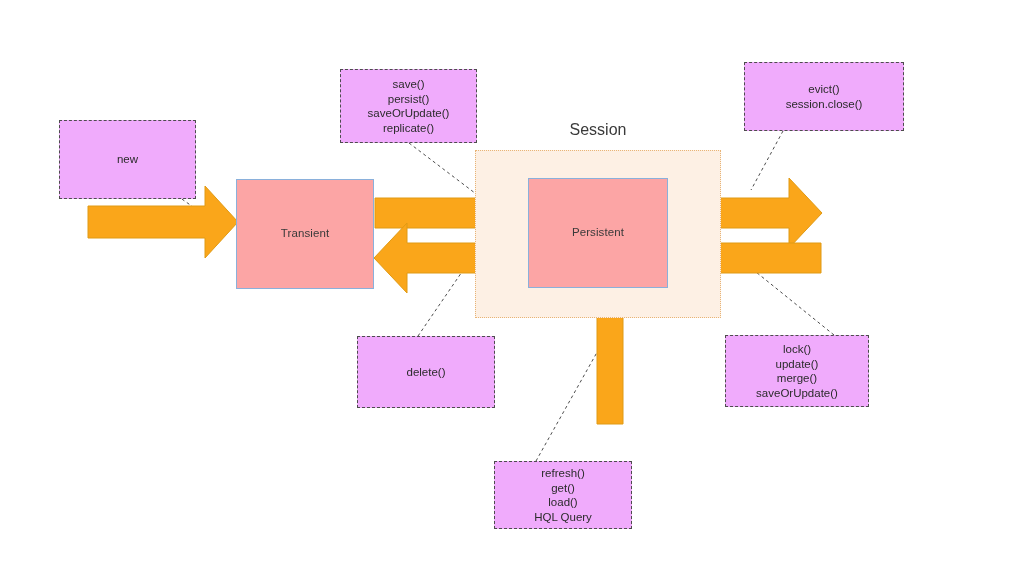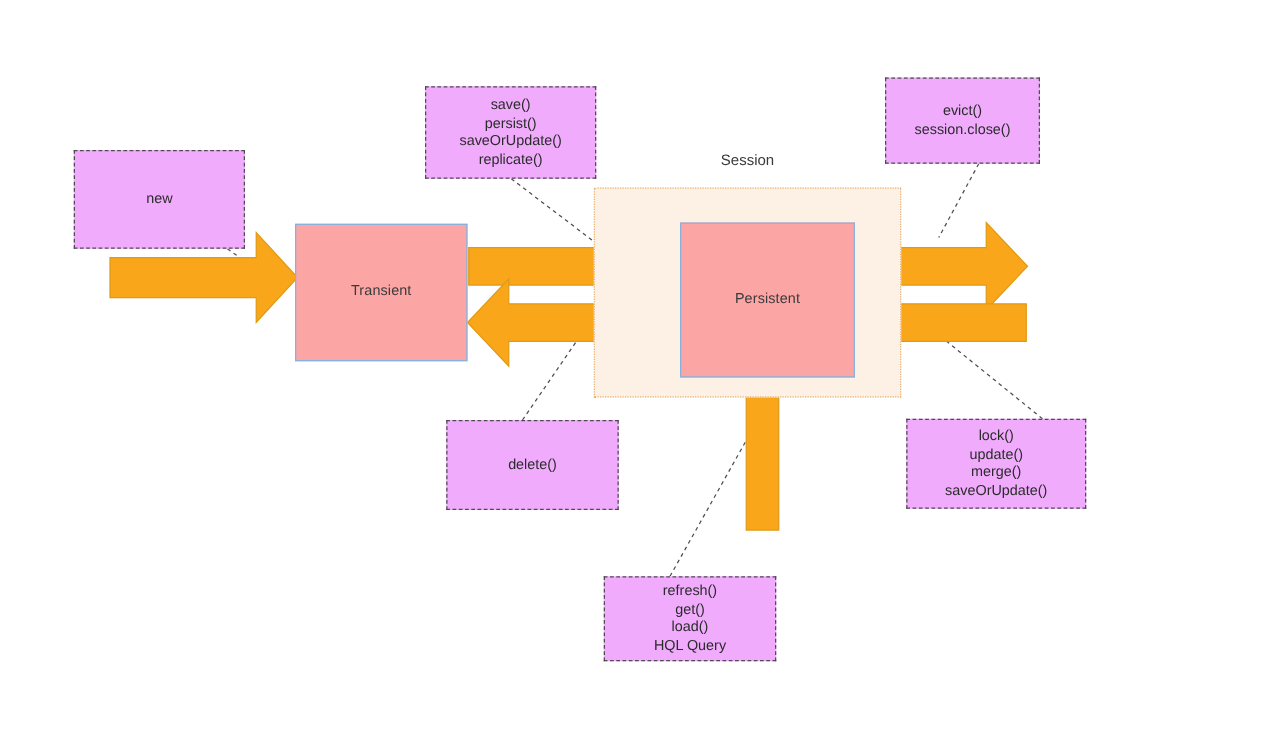--- a/index.html
+++ b/index.html
@@ -44,21 +44,21 @@
   }
   .session-region {
     position: absolute;
     box-sizing: border-box;
     background: #fdf0e4;
     border: 1px dotted #e8b476;
     z-index: 1;
   }
   .session-title {
     position: absolute;
-    font-size: 12px;
+    font-size: 16px;
     color: #3a3a3a;
     text-align: center;
     z-index: 6;
   }
   .note-box {
     position: absolute;
     box-sizing: border-box;
     background: #f0abfc;
     border: 1px dashed #4d4d4d;
     display: flex;
@@ -107,52 +107,52 @@
   </svg>
 
   <div class="session-region" style="left:475px; top:150px; width:246px; height:168px;"></div>
 
   <div class="session-title" style="left:518px; top:121px; width:160px;">Session</div>
 
   <div class="node-box" style="left:236px; top:179px; width:138px; height:110px;">
     <span class="node-label">Transient</span>
   </div>
 
-  <div class="node-box" style="left:528px; top:178px; width:140px; height:124px;margin-left:16px;">
+  <div class="node-box" style="left:528px; top:178px; width:140px; height:110px;">
     <span class="node-label">Persistent</span>
   </div>
 
 
   <div class="note-box" style="left:59px; top:82px; width:137px; height:79px;margin-top:38px;">
     <span class="note-text">new</span>
   </div>
 
   <div class="note-box" style="left:340px; top:69px; width:137px; height:74px;">
     <span class="note-text">save()
 persist()
 saveOrUpdate()
 replicate()</span>
   </div>
 
-  <div class="note-box" style="left:708px; top:62px; width:124px; height:69px;">
+  <div class="note-box" style="left:744px; top:62px; width:160px; height:69px;">
     <span class="note-text">evict()
 session.close()</span>
   </div>
 
   <div class="note-box" style="left:357px; top:336px; width:138px; height:72px;">
     <span class="note-text">delete()</span>
   </div>
 
   <div class="note-box" style="left:725px; top:335px; width:144px; height:72px;">
     <span class="note-text">lock()
 update()
 merge()
 saveOrUpdate()</span>
   </div>
 
-  <div class="note-box" style="left:483px; top:461px; width:138px; height:68px;">
+  <div class="note-box" style="left:494px; top:461px; width:138px; height:68px;">
     <span class="note-text">refresh()
 get()
 load()
 HQL Query</span>
   </div>
 
 </div>
 
 </body></html>

